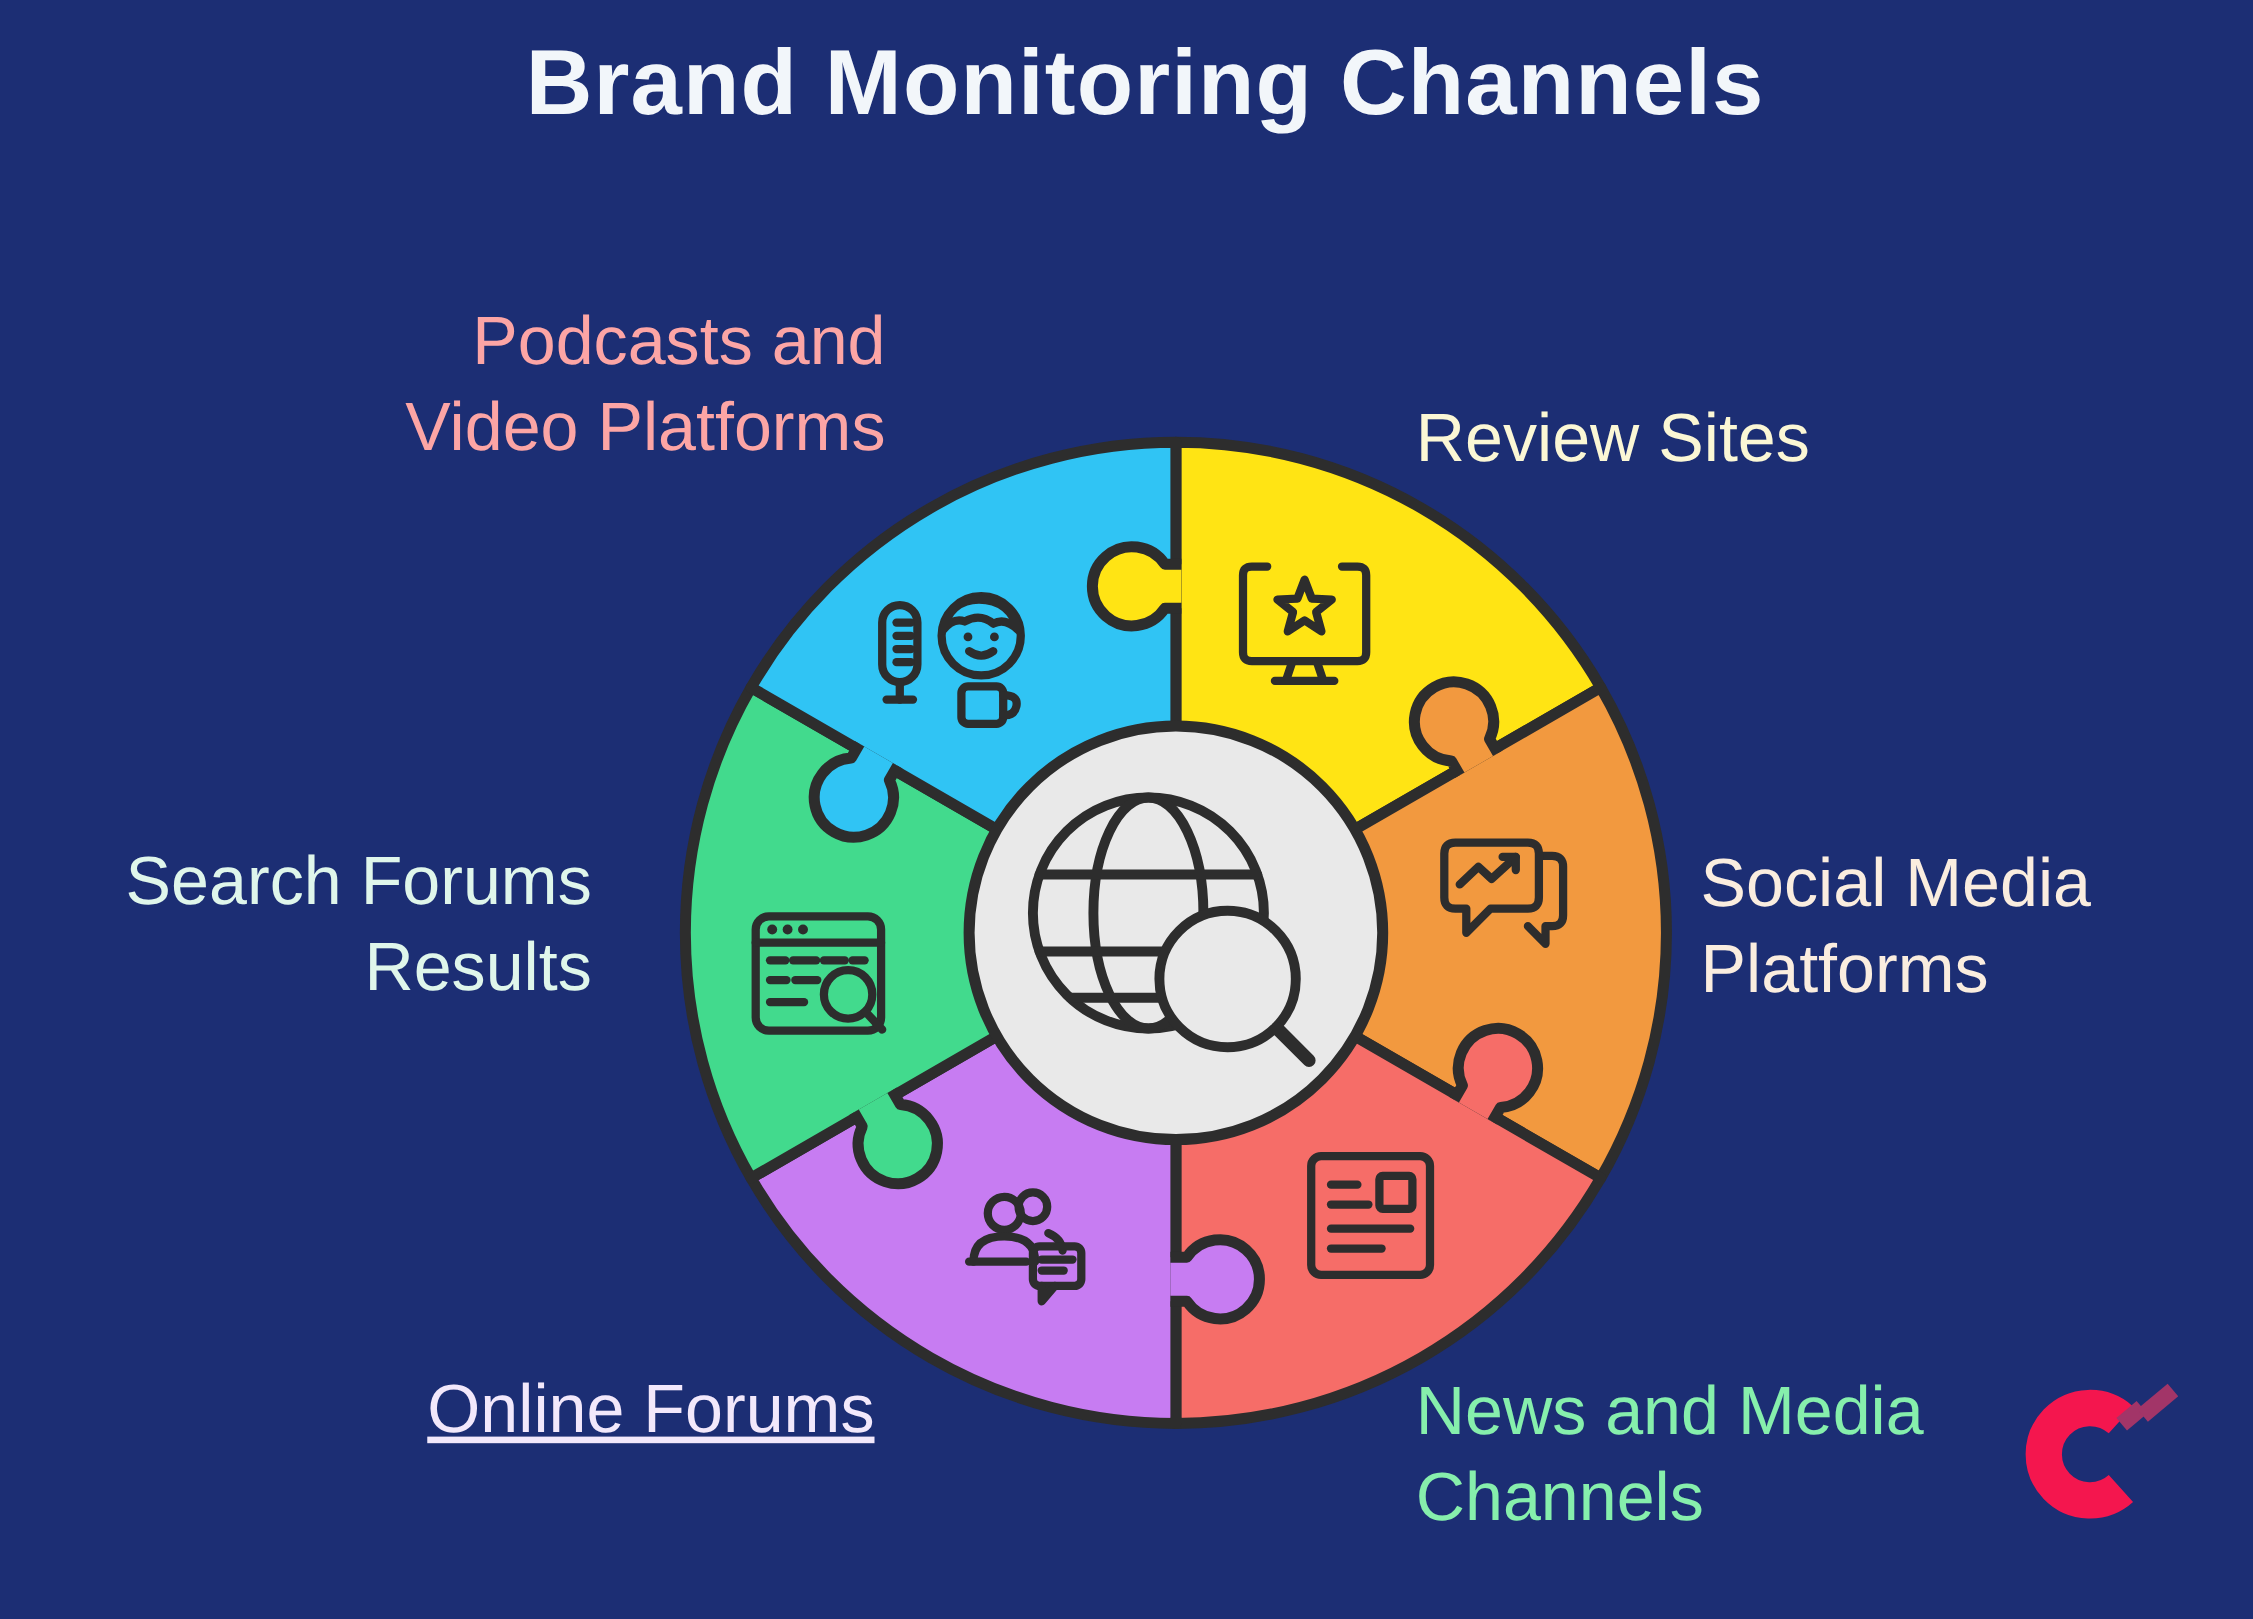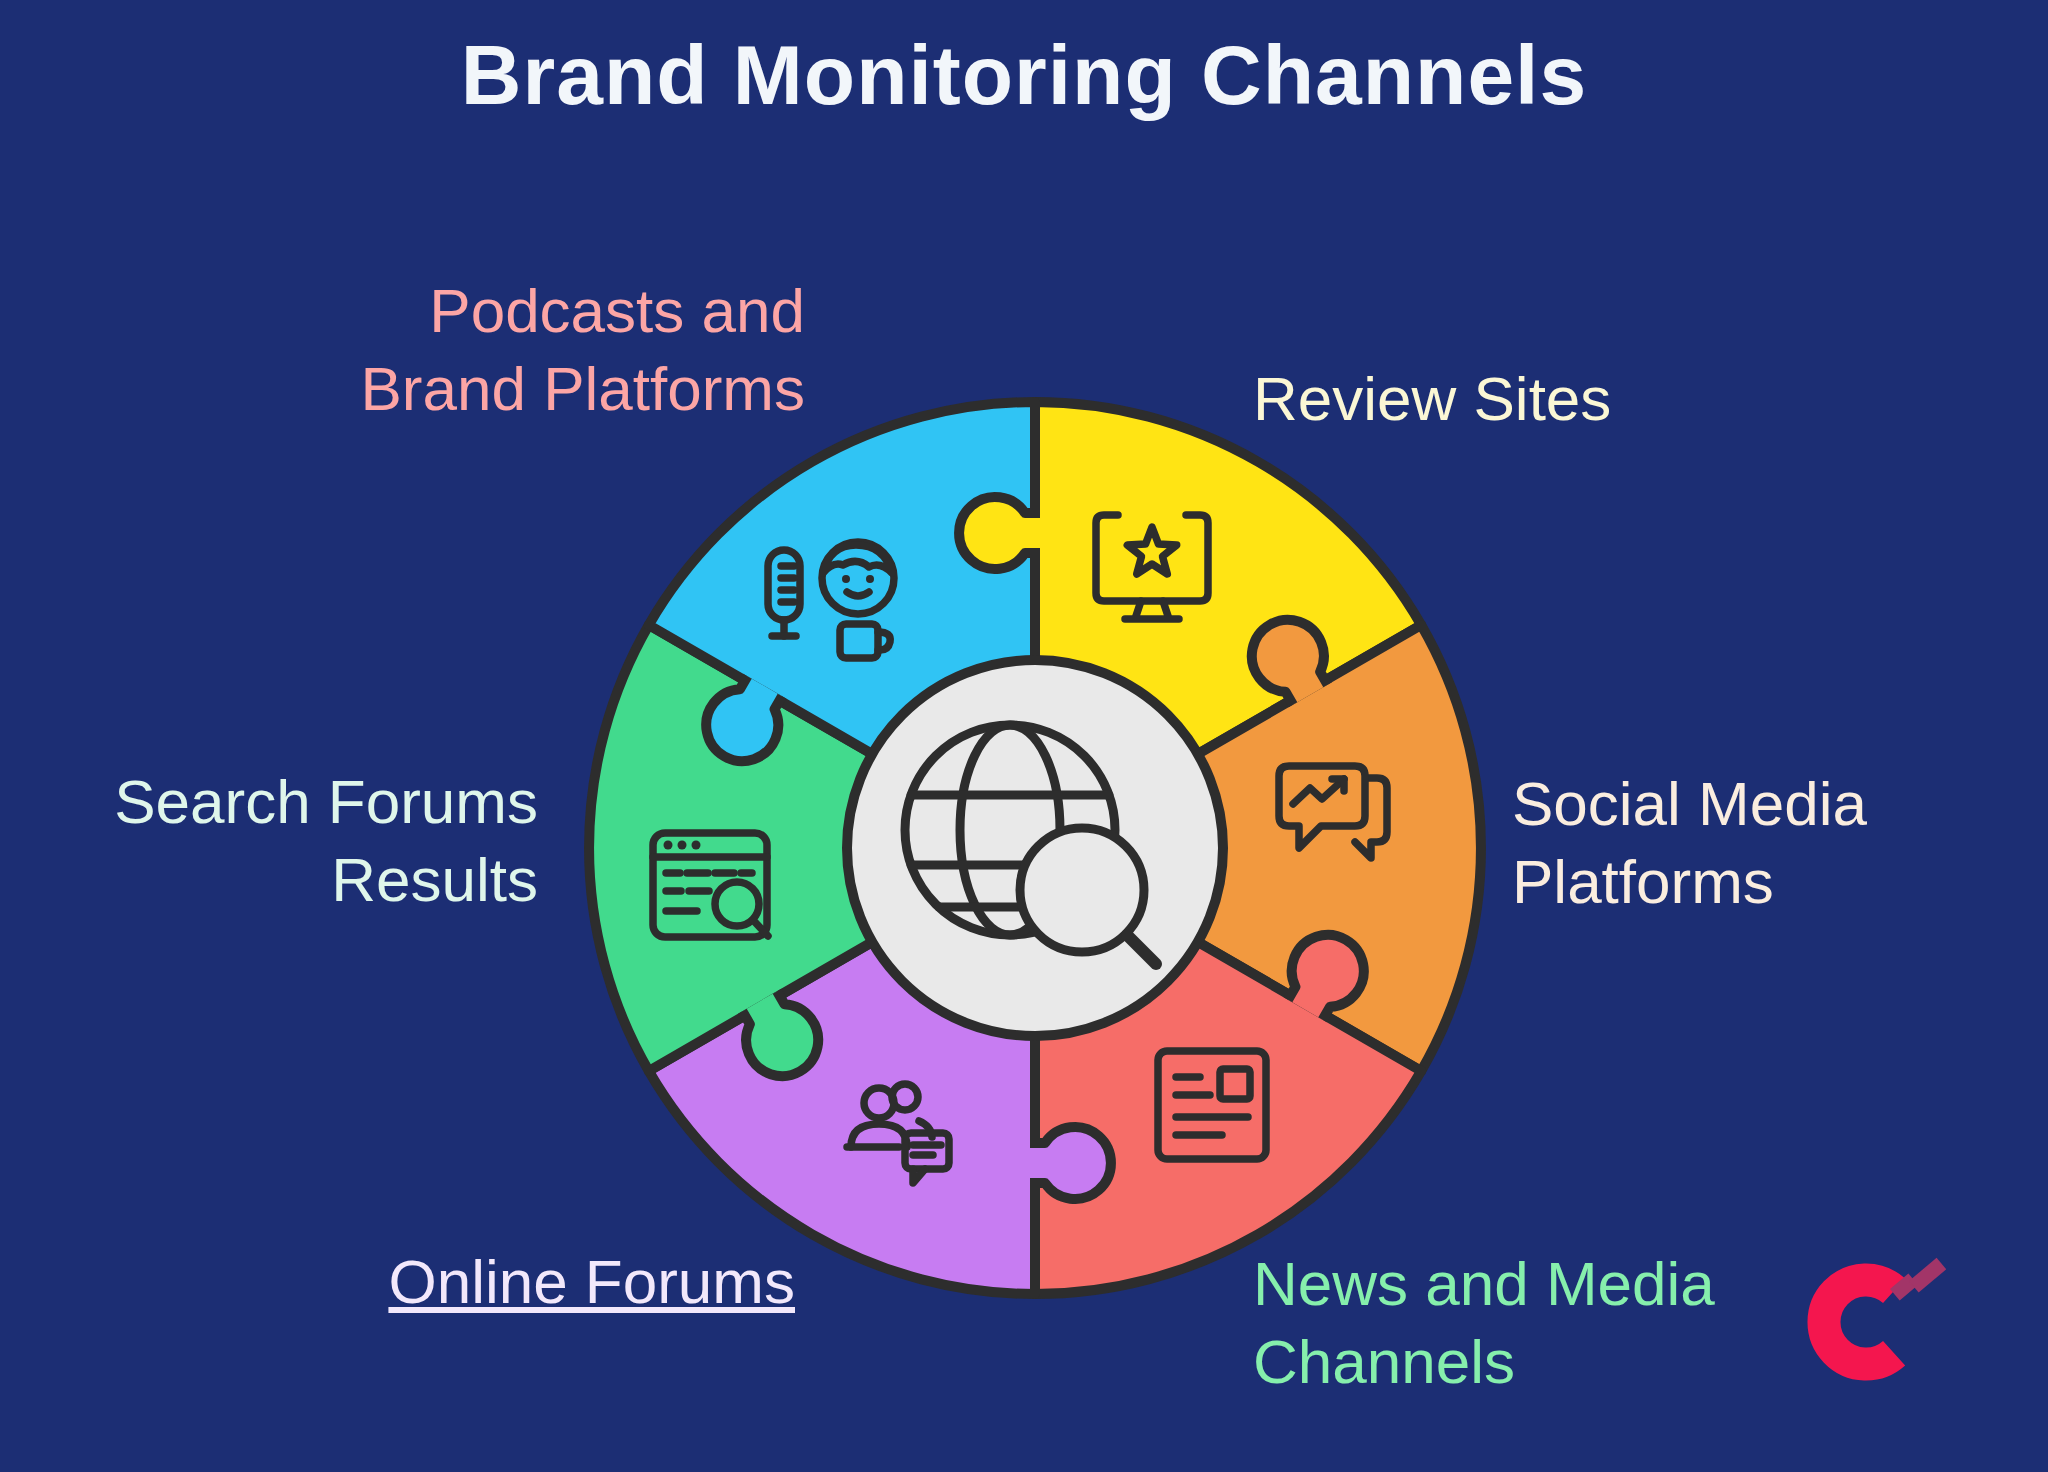--- a/index.html
+++ b/index.html
@@ -1,17 +1,17 @@
 <!DOCTYPE html>
 <html><head>
 <meta charset="utf-8">
 <style>
   html,body{margin:0;padding:0;width:2048px;height:1472px;overflow:hidden;}
   body{font-family:"Liberation Sans", sans-serif;position:relative;}
-  .stage{position:absolute;inset:0;}
+  .stage{position:absolute;inset:0;margin-left:34px;}
   .title{
     position:absolute;top:25px;left:0;width:100%;
     text-align:center;font-size:84px;line-height:100px;font-weight:700;
     letter-spacing:1px;
   }
   .seg-label{
     position:absolute;font-size:62px;line-height:78px;font-weight:400;
   }
   .seg-label .ln{display:block;}
   .lbl-podcasts{top:272px;right:1243px;text-align:right;}
@@ -123,21 +123,21 @@
       <line x1="-44" y1="6" x2="-29" y2="6"></line>
       <line x1="-21" y1="6" x2="-1" y2="6"></line>
       <line x1="-44" y1="26" x2="-13" y2="26"></line>
       <circle cx="27" cy="19" r="22" fill="#42DA8D"></circle>
       <line x1="43" y1="35" x2="58" y2="51"></line>
     </g>
   </svg>
 
   <div class="seg-label lbl-podcasts" style="color: #fca5a5;">
     <span class="ln">Podcasts and</span>
-    <span class="ln">Brand Platforms</span>
+    <span class="ln">Video Platforms</span>
   </div>
   <div class="seg-label lbl-social" style="color: rgb(250, 237, 223);">
     <span class="ln">Social Media</span>
     <span class="ln">Platforms</span>
   </div>
   <div class="seg-label lbl-review" style="color: rgb(251, 247, 213);">
     <span class="ln">Review Sites</span>
   </div>
   <div class="seg-label lbl-search" style="color: rgb(223, 246, 235);">
     <span class="ln">Search Forums</span>

